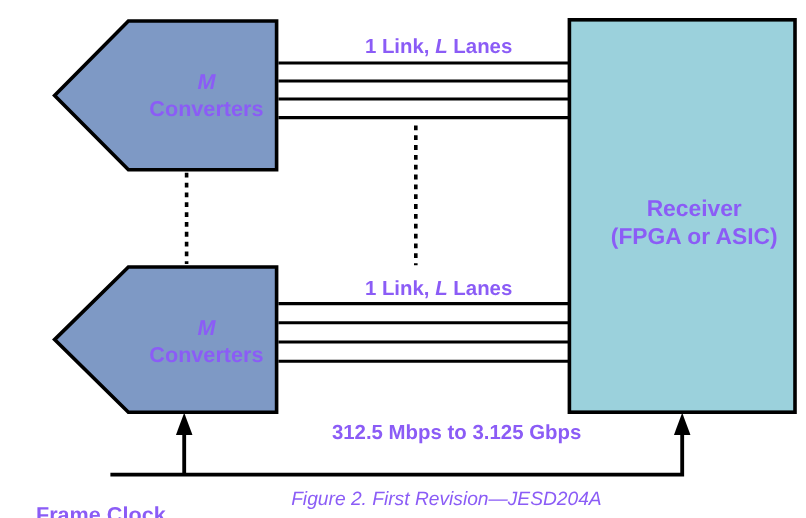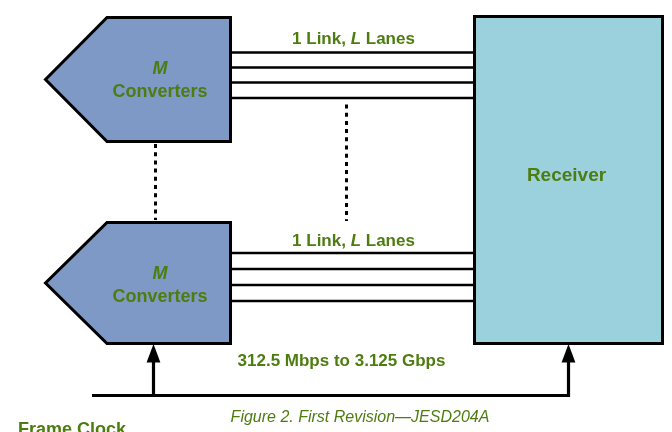--- a/index.html
+++ b/index.html
@@ -5,21 +5,21 @@
   html,body { margin:0; padding:0; background:#ffffff; }
   #stage {
     position:relative;
     width:672px; height:432px;
     background:#ffffff;
     font-family:"Liberation Sans", sans-serif;
     color:#0b0b0b;
     overflow:hidden;
   }
   #shapes { position:absolute; left:0; top:0; width:672px; height:432px; }
-  .lbl { position:absolute; color:#4d7c0f; white-space:nowrap; }
+  .lbl { position:absolute; color:#8b5cf6; white-space:nowrap;padding-left:12px; }
   .block-label { font-weight:bold; font-size:18px; line-height:23px; text-align:center; }
   .link-label { font-weight:bold; font-size:17px; line-height:17px; text-align:center; }
   .link-label .em, .block-label .em { font-style:italic; }
   .rate-label { font-weight:bold; font-size:17px; text-align:center; }
   .frame-label { font-weight:bold; font-size:18px;margin-top:47px; }
   .caption { font-style:italic; font-size:16px; text-align:center; }
   svg .shape-stroke { stroke:#000000; }
 </style>
 </head>
 <body>
@@ -60,28 +60,29 @@
     <div>Converters</div>
   </div>
 
   <div class="lbl block-label" style="left:60px; top:262px; width:200px;">
     <div class="em">M</div>
     <div>Converters</div>
   </div>
 
   <div class="lbl block-label" style="left:473px; top:163px; width:187px; font-size:19px;">
     <div>Receiver</div>
+    <div>(FPGA or ASIC)</div>
   </div>
 
   <div class="lbl link-label" style="left:233px; top:30px; width:241px;">
     <span>1 Link, </span><span class="em">L</span><span> Lanes</span>
   </div>
   <div class="lbl link-label" style="left:233px; top:232px; width:241px;">
     <span>1 Link, </span><span class="em">L</span><span> Lanes</span>
   </div>
 
-  <div class="lbl rate-label" style="left:221px; top:351px; width:241px;">312.5 Mbps to 3.125 Gbps</div>
+  <div class="lbl rate-label" style="left:248px; top:351px; width:241px;">312.5 Mbps to 3.125 Gbps</div>
 
   <div class="lbl frame-label" style="left:18px; top:372px;">Frame Clock</div>
 
   <div class="lbl caption" style="left:100px; top:408px; width:520px;">Figure 2. First Revision—JESD204A</div>
 
 </div>
 
 </body></html>

